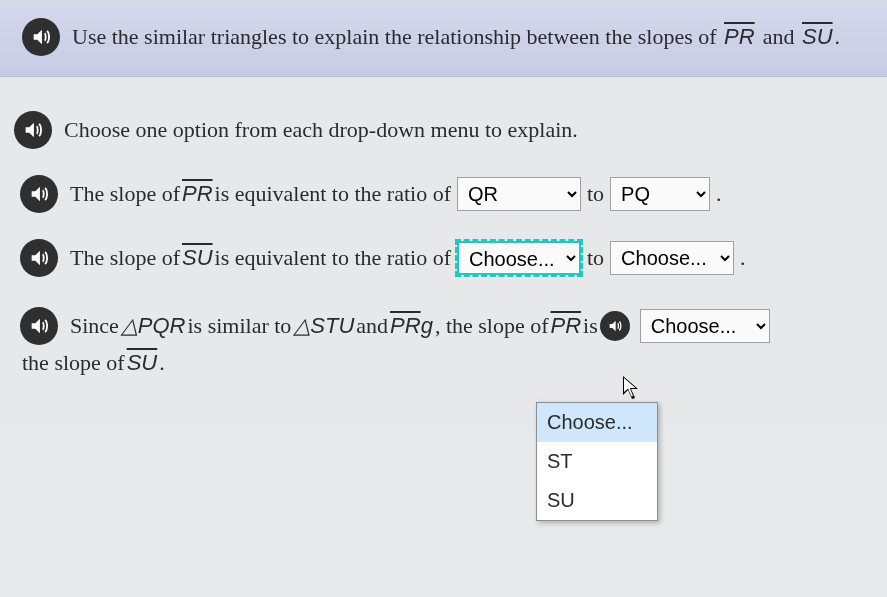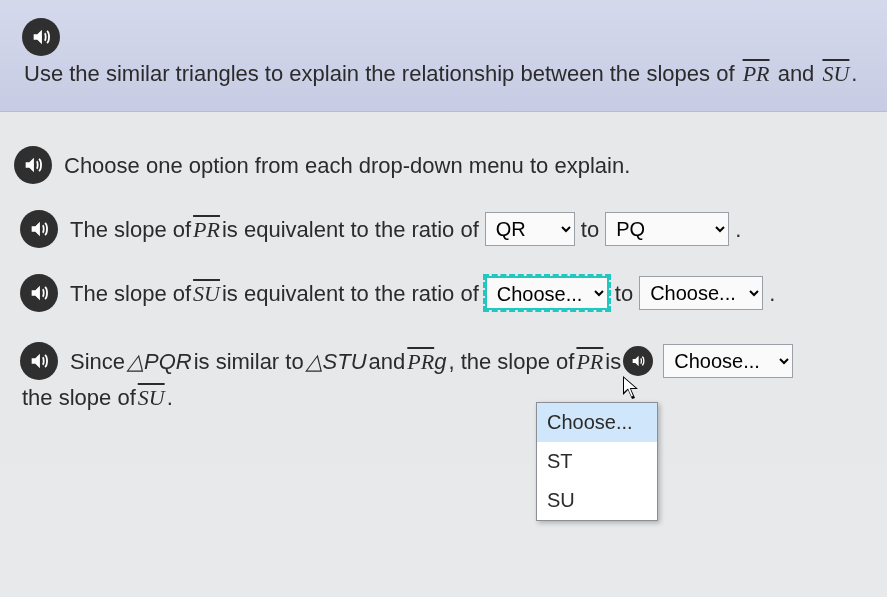--- a/index.html
+++ b/index.html
@@ -43,21 +43,21 @@
   }
   .audio-btn.small {
     width: 30px;
     height: 30px;
     margin-right: 6px;
   }
   .audio-btn svg { display: block; }
   .overline {
     text-decoration: overline;
     font-style: italic;
-    font-family: Liberation Serif, serif;
+    font-family: Liberation Sans, sans-serif;
   }
   .mathit {
     font-style: italic;
     font-family: Liberation Sans, sans-serif;
   }
   select.dd {
     font-size: 20px;
     padding: 4px 6px;
     border: 1px solid #9aa0a6;
     background: #fafafa;
@@ -88,21 +88,21 @@
   .dd-open .opt.hl {
     background: #cfe6fb;
   }
   .cursor {
     position: absolute;
     left: 622px;
     top: 375px;
     z-index: 20;
     pointer-events: none;
   }
-  .txt { margin: 0 2px; }
+  .txt { margin: 0 2px; font-family: Liberation Serif, serif; }
 </style>
 </head>
 <body>
 
 <div class="header">
   <div class="row" style="margin:0;">
     <span class="audio-btn">
       <svg width="22" height="22" viewBox="0 0 24 24">
           <path fill="#fff" d="M4 9v6h4l5 5V4L8 9H4z"></path>
           <path fill="none" stroke="#fff" stroke-width="2" d="M16 8c1.5 1 1.5 7 0 8M18.5 5.5c3 2 3 11 0 13"></path>
@@ -132,25 +132,25 @@
   <div class="row indent">
     <span class="audio-btn">
       <svg width="22" height="22" viewBox="0 0 24 24">
           <path fill="#fff" d="M4 9v6h4l5 5V4L8 9H4z"></path>
           <path fill="none" stroke="#fff" stroke-width="2" d="M16 8c1.5 1 1.5 7 0 8M18.5 5.5c3 2 3 11 0 13"></path>
         </svg>
     </span>
     <span class="txt">The slope of </span>
     <span class="overline">PR</span>
     <span class="txt"> is equivalent to the ratio of </span>
-    <select class="dd" style="width:90px">
+    <select class="dd" style="width:124px">
       <option>QR</option>
     </select>
     <span class="txt"> to </span>
-    <select class="dd" style="width:124px">
+    <select class="dd" style="width:100px">
       <option>PQ</option>
     </select>
       <span class="txt">.</span>
   </div>
 
   <div class="row indent">
     <span class="audio-btn">
       <svg width="22" height="22" viewBox="0 0 24 24">
           <path fill="#fff" d="M4 9v6h4l5 5V4L8 9H4z"></path>
           <path fill="none" stroke="#fff" stroke-width="2" d="M16 8c1.5 1 1.5 7 0 8M18.5 5.5c3 2 3 11 0 13"></path>

